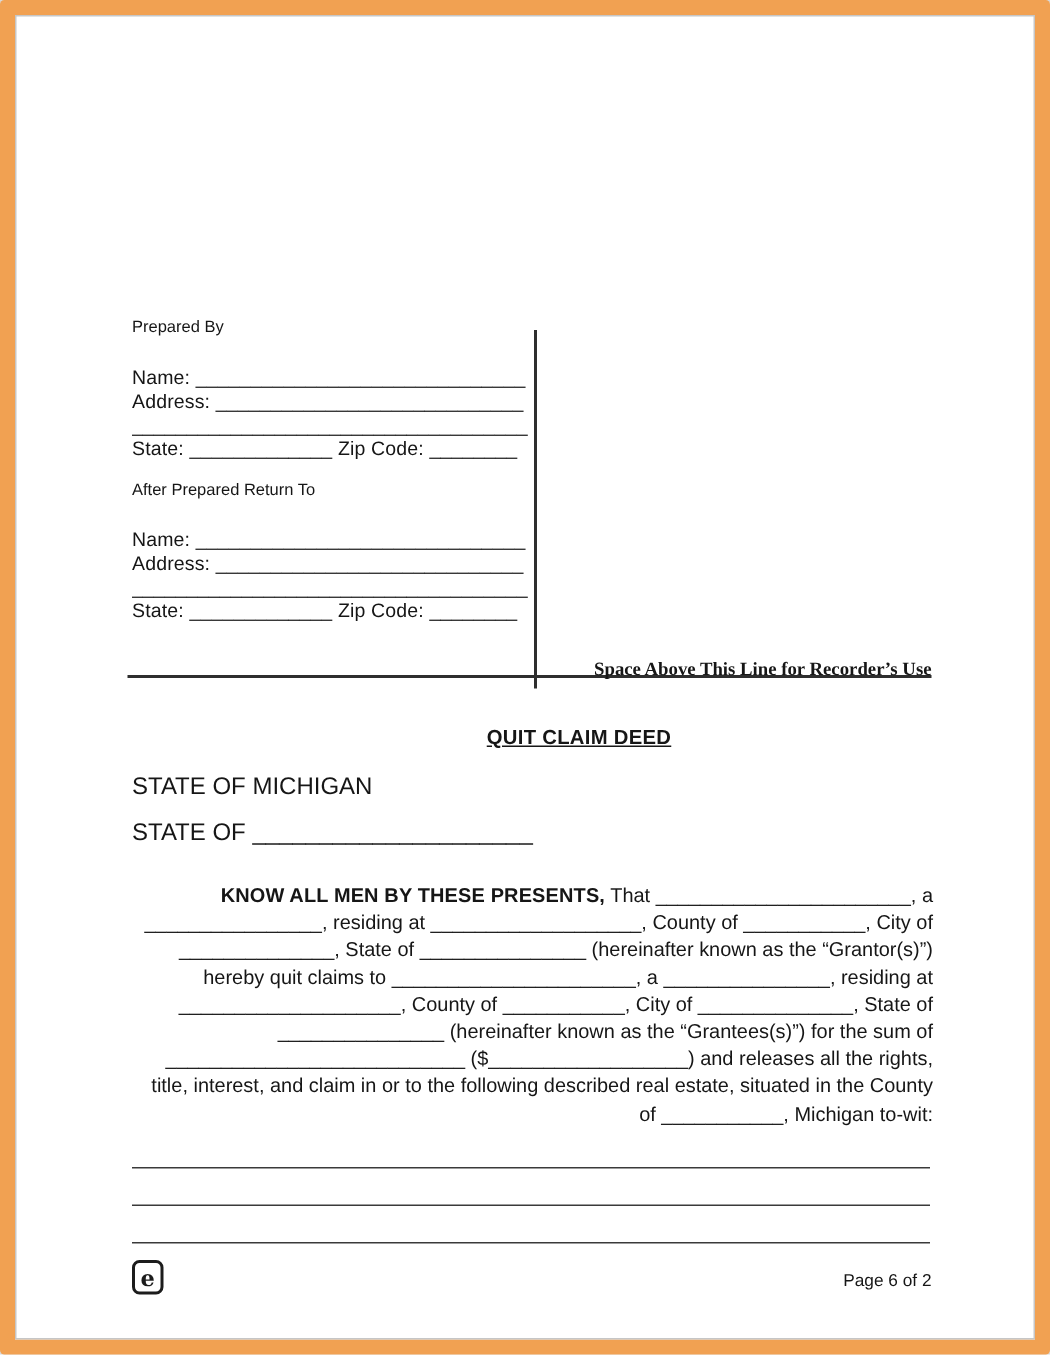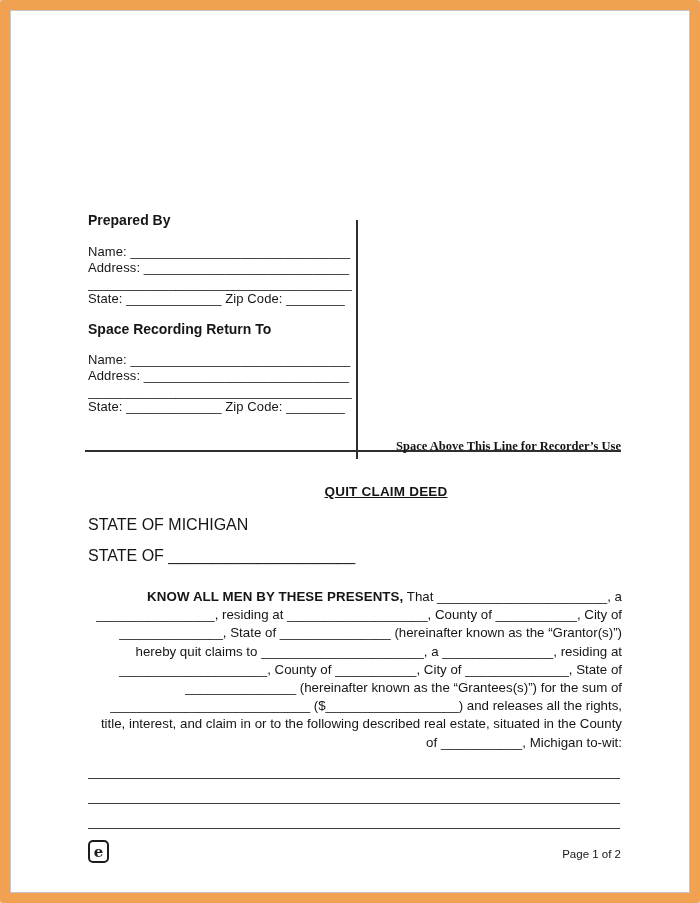--- a/index.html
+++ b/index.html
@@ -19,21 +19,21 @@
     height: 100%;
     background: #ffffff;
     border: 1px solid #c6c6c6;
     position: relative;
     overflow: hidden;
     font-family: "Liberation Sans", "DejaVu Sans", sans-serif;
     color: #161616;
   }
   .abs { position: absolute; }
 
-  .block-heading { font-weight: bold; font-size: 14px; }
+  .block-heading { font-weight: normal; font-size: 11px; }
   .form-line {
     font-size: 13px;
     white-space: nowrap;
     overflow: hidden;
     width: 268px;
     letter-spacing: 0.1px;
   }
   .vline { width: 2px; background: #2e2e2e; }
   .hline { height: 2px; background: #2e2e2e; }
 
@@ -92,21 +92,21 @@
 
 <div class="canvas">
   <div class="page">
 
     <div class="abs block-heading" style="left:77px; top:201px;">Prepared By</div>
     <div class="abs form-line" style="left:77px; top:233px;">Name: ______________________________</div>
     <div class="abs form-line" style="left:77px; top:249px;">Address: ____________________________</div>
     <div class="abs form-line" style="left:77px; top:265px;">____________________________________</div>
     <div class="abs form-line" style="left:77px; top:280px;">State: _____________  Zip Code: ________</div>
 
-    <div class="abs block-heading" style="left:77px; top:310px;">Space Recording Return To</div>
+    <div class="abs block-heading" style="left:77px; top:310px;">After Prepared Return To</div>
     <div class="abs form-line" style="left:77px; top:341px;">Name: ______________________________</div>
     <div class="abs form-line" style="left:77px; top:357px;">Address: ____________________________</div>
     <div class="abs form-line" style="left:77px; top:373px;">____________________________________</div>
     <div class="abs form-line" style="left:77px; top:388px;">State: _____________  Zip Code: ________</div>
 
     <div class="abs vline" style="left:345px; top:209px; height:239px;"></div>
     <div class="abs hline" style="left:74px; top:439px; width:536px;"></div>
 
     <div class="abs recorder-note" style="left:345px; top:428px;font-family:Liberation Serif, serif;">Space Above This Line for Recorder’s Use</div>
 
@@ -116,16 +116,16 @@
 
     <div class="abs para" style="left:77px; top:577px;">
       <b>KNOW ALL MEN BY THESE PRESENTS,</b><span> That _______________________, a ________________, residing at ___________________, County of ___________, City of ______________, State of _______________ (hereinafter known as the “Grantor(s)”) hereby quit claims to ______________________, a _______________, residing at ____________________, County of ___________, City of ______________, State of _______________ (hereinafter known as the “Grantees(s)”) for the sum of ___________________________ ($__________________) and releases all the rights, title, interest, and claim in or to the following described real estate, situated in the County of ___________, Michigan to-wit:</span>
     </div>
 
     <div class="abs blank-line" style="left:77px; top:767px;"></div>
     <div class="abs blank-line" style="left:77px; top:792px;"></div>
     <div class="abs blank-line" style="left:77px; top:817px;"></div>
 
     <div class="abs logo" style="left:77px; top:829px;">e</div>
-    <div class="abs pageno" style="left:345px; top:837px;">Page 1 of 2</div>
+    <div class="abs pageno" style="left:345px; top:837px;">Page 6 of 2</div>
 
   </div>
 </div>
 
 </body></html>

